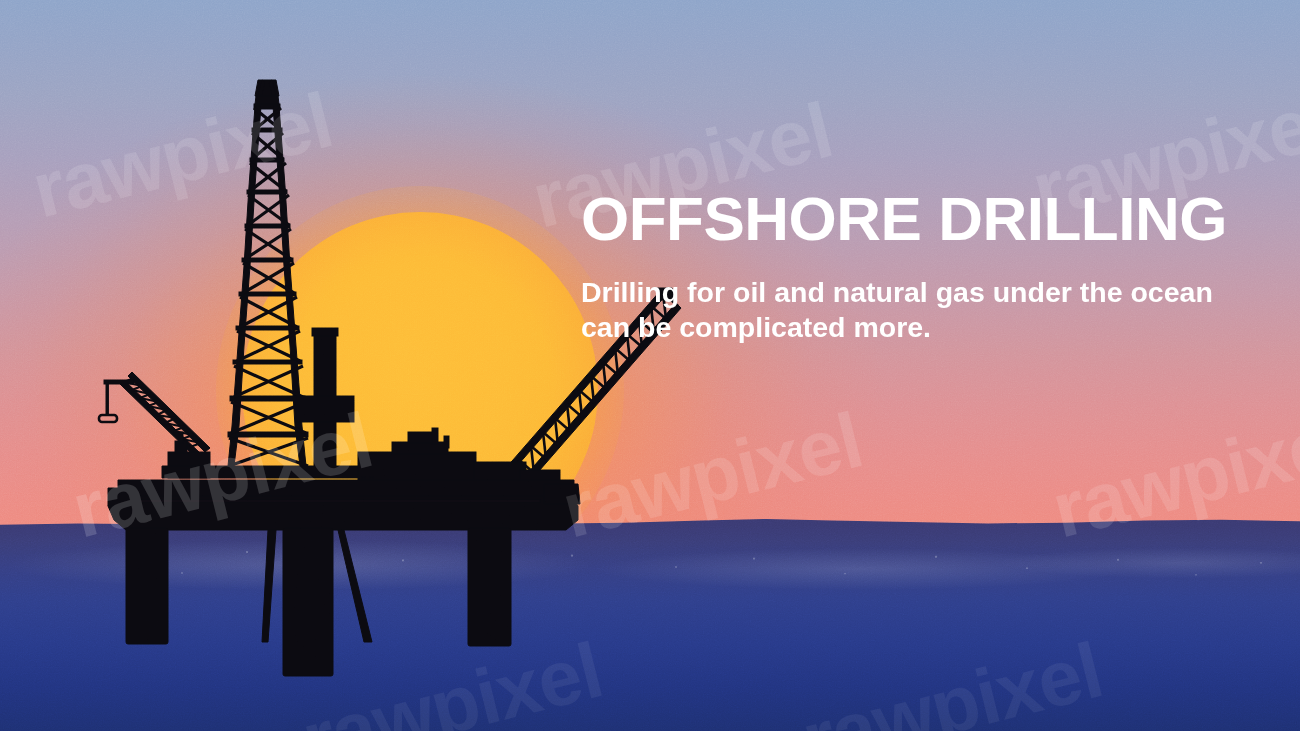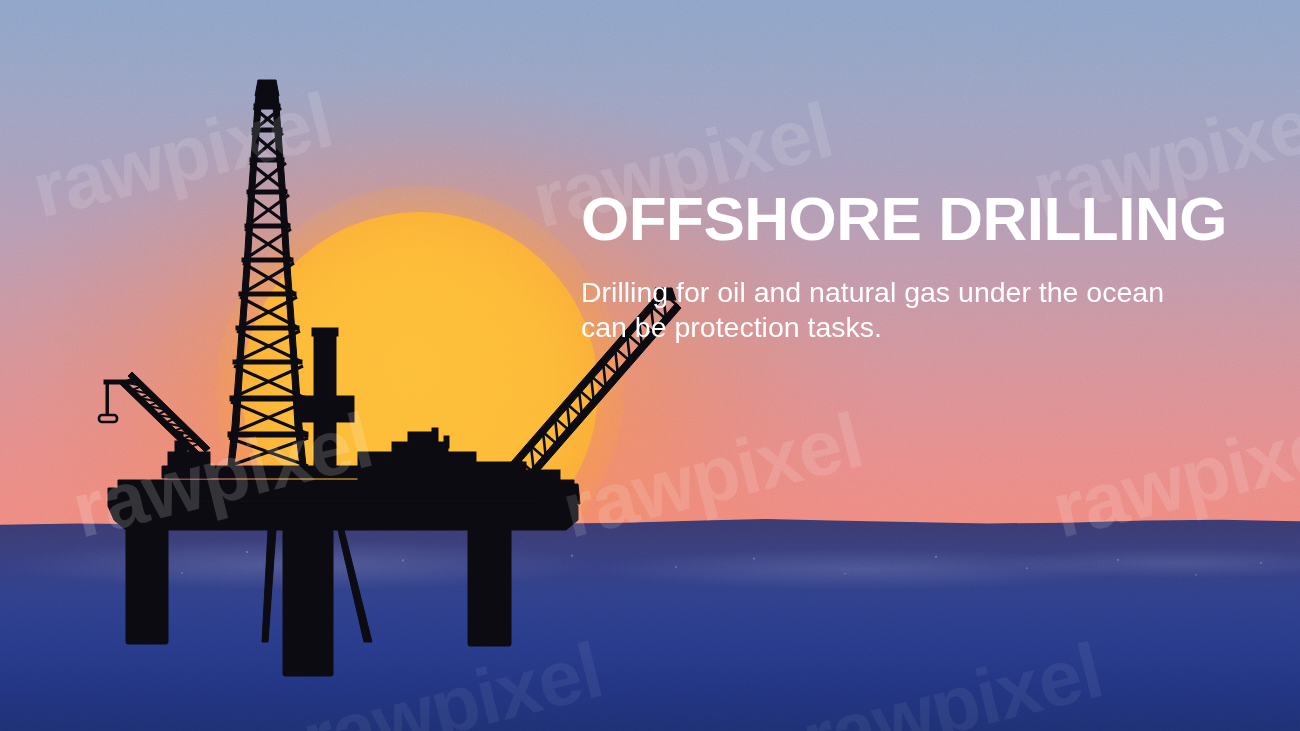--- a/index.html
+++ b/index.html
@@ -166,21 +166,21 @@
     white-space:nowrap;
   }
   .body{
     margin:0;
     margin-top:21px;
     font-size:28.5px;
     line-height:35px;
     font-weight:400;
     color:#ffffff;
   }
-  .body-line{display:block;}
+  .body-line{display:block;font-weight:bold;}
 </style>
 </head>
 <body>
 
 <div class="stage">
 
   <div class="sky"></div>
   <div class="sunglow"></div>
   <div class="sun"></div>
 
@@ -380,17 +380,17 @@
     <div class="wm" style="left:560px; top:430px; font-size:78px; transform:rotate(-14deg); opacity:.13;">rawpixel</div>
     <div class="wm" style="left:1050px;top:430px; font-size:78px; transform:rotate(-14deg); opacity:.13;">rawpixel</div>
     <div class="wm" style="left:300px; top:660px; font-size:78px; transform:rotate(-14deg); opacity:.06;">rawpixel</div>
     <div class="wm" style="left:800px; top:660px; font-size:78px; transform:rotate(-14deg); opacity:.06;">rawpixel</div>
   </div>
 
   <div class="textblock">
     <h1 class="title">OFFSHORE DRILLING</h1>
     <p class="body">
       <span class="body-line">Drilling for oil and natural gas under the ocean</span>
-      <span class="body-line">can be protection tasks.</span>
+      <span class="body-line">can be complicated more.</span>
     </p>
   </div>
 
 </div>
 
 </body></html>

